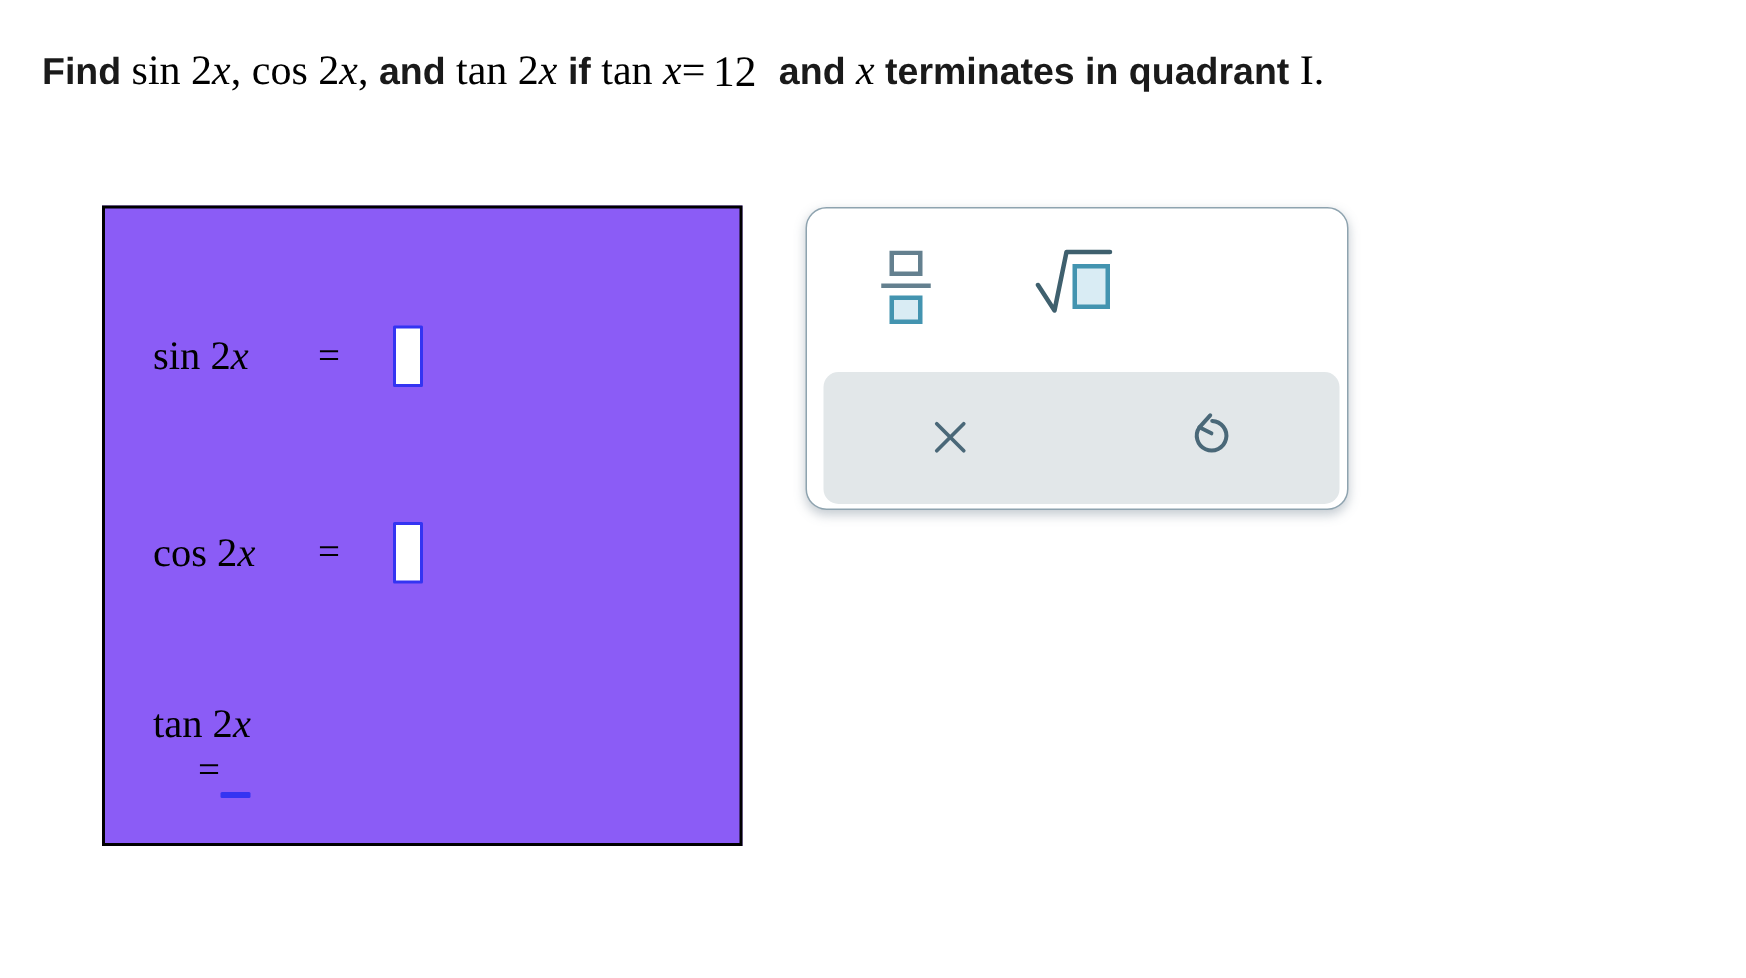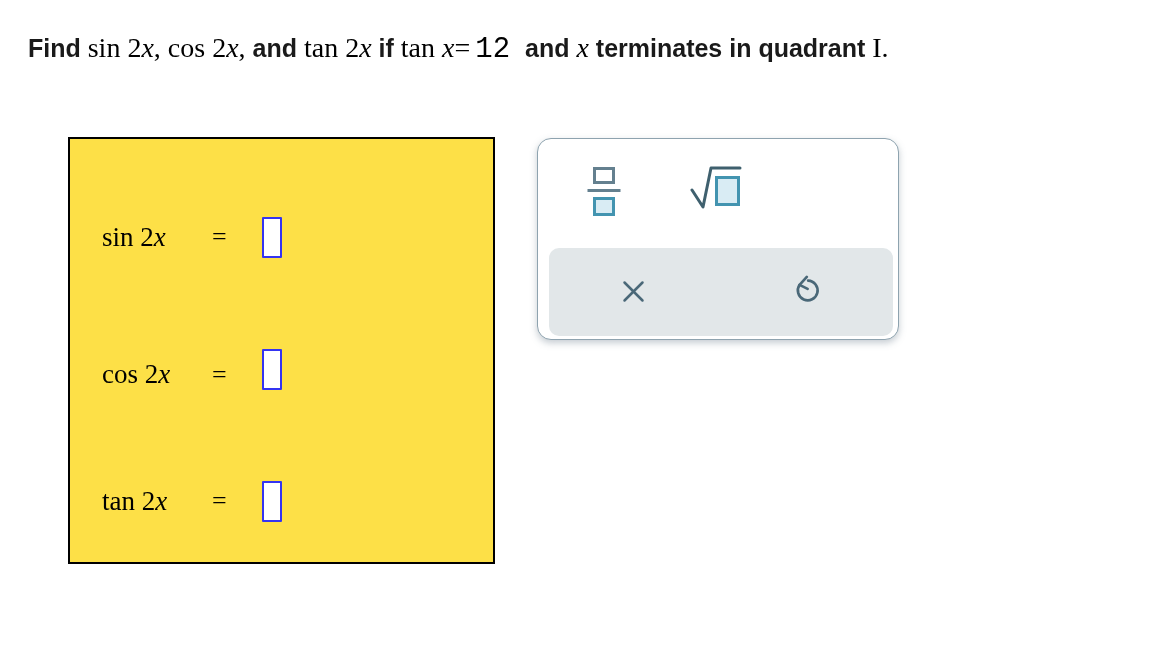--- a/index.html
+++ b/index.html
@@ -5,29 +5,29 @@
   html,body{margin:0;padding:0;background:#ffffff;}
   .page{position:relative;width:1164px;height:652px;background:#ffffff;overflow:hidden;
         font-family:"Liberation Sans",sans-serif;color:#111;}
 
   
   .title{position:absolute;left:28px;top:0;height:96px;line-height:96px;white-space:nowrap;}
   .t-plain{font-family:"Liberation Sans",sans-serif;font-size:25px;color:#1a1a1a;font-weight:bold;}
   .t-math{font-family:"Liberation Serif",serif;font-size:28px;color:#000;}
   .t-mathit{font-family:"Liberation Serif",serif;font-style:italic;font-size:28px;color:#000;}
   .frac{display:inline-block;vertical-align:middle;text-align:left;line-height:1.02;
-        font-family:Liberation Mono, monospace;font-size:29px;color:#000;margin:0 8px 0 5px;
+        font-family:Liberation Serif, serif;font-size:29px;color:#000;margin:0 8px 0 5px;
         position:relative;top:-3px;}
   .frac .bar{border-top:3px solid #808080;margin:2px auto;width:20px;}
 
   
   .answer-box{position:absolute;left:68px;top:137px;width:423px;height:423px;
-              border:2px solid #000;background:#fde047;}
+              border:2px solid #000;background:#8b5cf6;}
   .row{position:absolute;left:32px;height:44px;display:flex;align-items:center;}
-  .row.r0{top:76px;} .row.r1{top:207px;align-items:flex-end;} .row.r2{top:340px;}
+  .row.r0{top:76px;} .row.r1{top:207px;} .row.r2{top:328px;flex-direction:column;}
   .mlabel{width:110px;font-family:"Liberation Serif",serif;font-size:27px;color:#000;}
   .mlabel i{font-family:"Liberation Serif",serif;}
   .eq{width:50px;font-family:"Liberation Serif",serif;font-size:26px;color:#000;}
   .input-box{display:inline-block;width:16px;height:37px;border:2.5px solid #3434f2;
              border-radius:1px;background:#fff;cursor:text;}
 
   
   .palette{position:absolute;left:537px;top:138px;width:362px;height:202px;background:#fff;
            border:1.5px solid #8ea3af;border-radius:14px;
            box-shadow:0 3px 7px rgba(90,110,125,0.35);box-sizing:border-box;}

